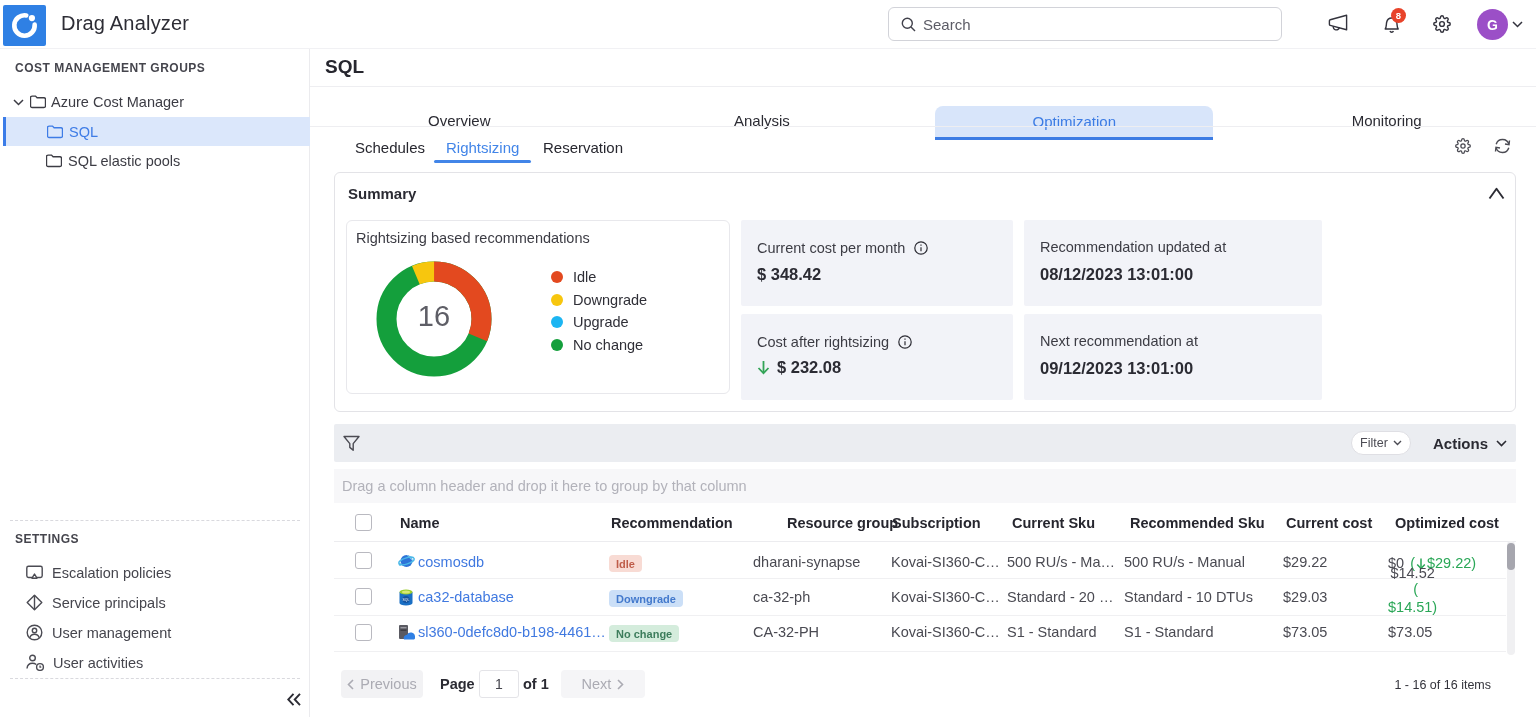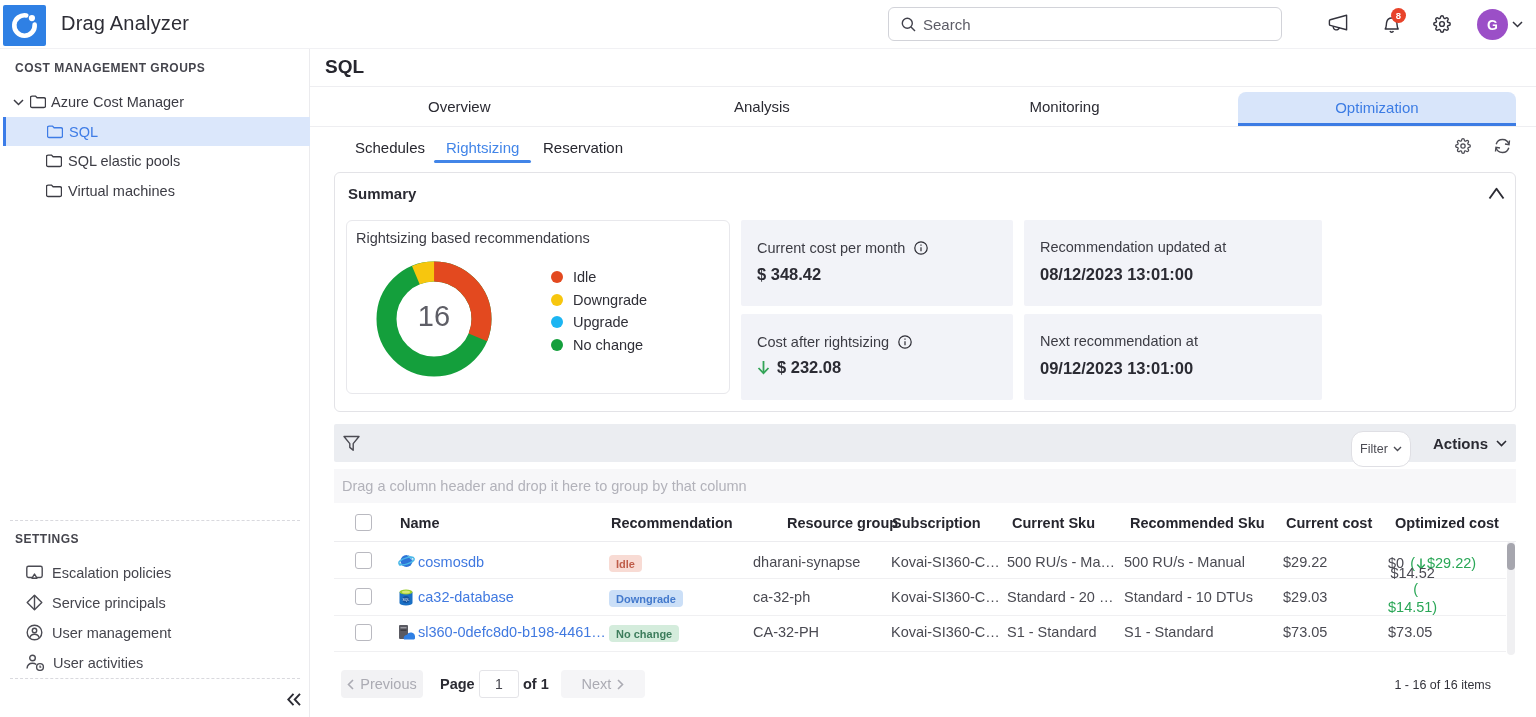--- a/index.html
+++ b/index.html
@@ -69,26 +69,20 @@
         <path d="M1 3.2 A1.6 1.6 0 0 1 2.6 1.6 L6 1.6 L7.6 3.2 L14.4 3.2 A1.6 1.6 0 0 1 16 4.8 L16 11.4 A1.6 1.6 0 0 1 14.4 13 L2.6 13 A1.6 1.6 0 0 1 1 11.4 Z" transform="translate(-0.5,-0.5)"></path>
       </svg>
     <span style="margin-left:6px;font-size:14.5px;color:#3e7ce6;">SQL</span>
   </div>
   <div class="abs flex" style="left:0;top:147px;width:309px;height:28px;">
     <svg style="margin-left:46px;" width="16" height="14" viewBox="0 0 16 14" fill="none" stroke="#3c3c44" stroke-width="1.4">
         <path d="M1 3.2 A1.6 1.6 0 0 1 2.6 1.6 L6 1.6 L7.6 3.2 L14.4 3.2 A1.6 1.6 0 0 1 16 4.8 L16 11.4 A1.6 1.6 0 0 1 14.4 13 L2.6 13 A1.6 1.6 0 0 1 1 11.4 Z" transform="translate(-0.5,-0.5)"></path>
       </svg>
     <span style="margin-left:6px;font-size:14.5px;color:#3c3c44;">SQL elastic pools</span>
   </div>
-  <div class="abs flex" style="left:0;top:177px;width:309px;height:28px;">
-    <svg style="margin-left:46px;" width="16" height="14" viewBox="0 0 16 14" fill="none" stroke="#3c3c44" stroke-width="1.4">
-        <path d="M1 3.2 A1.6 1.6 0 0 1 2.6 1.6 L6 1.6 L7.6 3.2 L14.4 3.2 A1.6 1.6 0 0 1 16 4.8 L16 11.4 A1.6 1.6 0 0 1 14.4 13 L2.6 13 A1.6 1.6 0 0 1 1 11.4 Z" transform="translate(-0.5,-0.5)"></path>
-      </svg>
-    <span style="margin-left:6px;font-size:14.5px;color:#3c3c44;">Virtual machines</span>
-  </div>
 
   <div class="abs" style="left:10px;top:520px;width:290px;border-top:1px dashed #d9d9de;"></div>
   <div class="abs" style="left:15px;top:532px;font-size:12px;font-weight:700;color:#45454d;letter-spacing:.5px;">SETTINGS</div>
 
   <div class="abs flex" style="left:26px;top:562px;height:21px;text-align:right;">
     <svg width="17" height="16" viewBox="0 0 17 16" fill="none" stroke="#4b4b53" stroke-width="1.4">
       <path d="M6.2 12.5 L2.5 12.5 A1.7 1.7 0 0 1 0.8 10.8 L0.8 3 A1.7 1.7 0 0 1 2.5 1.3 L14.5 1.3 A1.7 1.7 0 0 1 16.2 3 L16.2 10.8 A1.7 1.7 0 0 1 14.5 12.5 L10.8 12.5"></path>
       <path d="M8.5 9 L11 13.2 L6 13.2 Z" stroke-linejoin="round"></path>
     </svg>
     <span style="margin-left:9px;font-size:14.5px;color:#45454d;">Escalation policies</span>
@@ -120,25 +114,25 @@
 
   <div class="abs" style="left:10px;top:678px;width:290px;border-top:1px dashed #d9d9de;"></div>
   <svg class="abs" style="left:287px;top:693px;" width="14" height="13" viewBox="0 0 14 13" fill="none" stroke="#2c2c34" stroke-width="1.9">
       <polyline points="6.5,0.8 1.2,6.5 6.5,12.2"></polyline>
       <polyline points="13,0.8 7.7,6.5 13,12.2"></polyline>
     </svg>
 
   <div class="abs" style="left:325px;top:56px;font-size:19px;font-weight:600;color:#26262e;">SQL</div>
   <div class="abs" style="left:310px;top:86px;width:1226px;border-top:1px solid #eeeef1;"></div>
 
-  <div class="abs flex" style="left:330px;top:87px;width:1186px;height:39px;gap:44px;">
+  <div class="abs flex" style="left:330px;top:101px;width:1186px;height:39px;gap:44px;">
     <div class="flex" style="width:290px;height:39px;justify-content:center;font-size:15px;color:#2b2b33;font-weight:500;">Overview</div>
     <div class="flex" style="width:290px;height:39px;justify-content:center;font-size:15px;color:#2b2b33;font-weight:500;">Analysis</div>
+    <div class="flex" style="width:312px;height:34px;align-self:flex-end;justify-content:center;font-size:15px;color:#3c7ce4;font-weight:500;background:#d8e5fa;border-radius:8px 8px 0 0;border-bottom:3px solid #3c7ce4;">Optimization</div>
     <div class="flex" style="width:290px;height:39px;justify-content:center;font-size:15px;color:#2b2b33;font-weight:500;">Monitoring</div>
-    <div class="flex" style="width:312px;height:34px;align-self:flex-end;justify-content:center;font-size:15px;color:#3c7ce4;font-weight:500;background:#d8e5fa;border-radius:8px 8px 0 0;border-bottom:3px solid #3c7ce4;">Optimization</div>
   </div>
   <div class="abs" style="left:310px;top:126px;width:1226px;border-top:1px solid #eeeef1;"></div>
 
   <div class="abs" style="left:355px;top:139px;font-size:15px;color:#27272f;font-weight:500;">Schedules</div>
   <div class="abs" style="left:446px;top:139px;font-size:15px;color:#4285e8;font-weight:500;">Rightsizing</div>
   <div class="abs" style="left:434px;top:160px;width:97px;height:3px;background:#4285e8;border-radius:2px;"></div>
   <div class="abs" style="left:543px;top:139px;font-size:15px;color:#27272f;font-weight:500;">Reservation</div>
   <svg class="abs" style="left:1455px;top:138px;" width="16" height="16" viewBox="0 0 24 24" fill="none" stroke="#4b4b53" stroke-width="1.9">
     <circle cx="12" cy="12" r="3.2"></circle>
     <path d="M19.4 15a1.65 1.65 0 0 0 .33 1.82l.06.06a2 2 0 1 1-2.83 2.83l-.06-.06a1.65 1.65 0 0 0-1.82-.33 1.65 1.65 0 0 0-1 1.51V21a2 2 0 1 1-4 0v-.09A1.65 1.65 0 0 0 9 19.4a1.65 1.65 0 0 0-1.82.33l-.06.06a2 2 0 1 1-2.83-2.83l.06-.06a1.65 1.65 0 0 0 .33-1.82 1.65 1.65 0 0 0-1.51-1H3a2 2 0 1 1 0-4h.09A1.65 1.65 0 0 0 4.6 9a1.65 1.65 0 0 0-.33-1.82l-.06-.06a2 2 0 1 1 2.83-2.83l.06.06a1.65 1.65 0 0 0 1.82.33H9a1.65 1.65 0 0 0 1-1.51V3a2 2 0 1 1 4 0v.09a1.65 1.65 0 0 0 1 1.51 1.65 1.65 0 0 0 1.82-.33l.06-.06a2 2 0 1 1 2.83 2.83l-.06.06a1.65 1.65 0 0 0-.33 1.82V9a1.65 1.65 0 0 0 1.51 1H21a2 2 0 1 1 0 4h-.09a1.65 1.65 0 0 0-1.51 1z"></path>
@@ -220,21 +214,21 @@
   </div>
 
   <div class="abs" style="left:1024px;top:314px;width:298px;height:86px;background:#f2f3f8;border-radius:2px;"></div>
   <div class="abs" style="left:1040px;top:333px;font-size:14.5px;color:#3c3c44;">Next recommendation at</div>
   <div class="abs" style="left:1040px;top:359px;font-size:16.5px;font-weight:700;color:#2b2b33;">09/12/2023 13:01:00</div>
 
   <div class="abs" style="left:334px;top:424px;width:1182px;height:38px;background:#ebedf1;border-radius:2px;"></div>
   <svg class="abs" style="left:343px;top:435px;" width="17" height="17" viewBox="0 0 17 17" fill="none" stroke="#4b4b53" stroke-width="1.4">
     <path d="M1 1.5 L16 1.5 L10.2 8.6 L10.2 15.3 L6.8 12.4 L6.8 8.6 Z" stroke-linejoin="round"></path>
   </svg>
-  <div class="abs flex" style="left:1351px;top:431px;width:60px;height:36px;background:#fff;border:1px solid #dfdfe4;border-radius:12px;justify-content:center;">
+  <div class="abs flex" style="left:1351px;top:431px;width:60px;height:24px;background:#fff;border:1px solid #dfdfe4;border-radius:12px;justify-content:center;">
     <span style="font-size:12.5px;color:#4b4b53;">Filter</span>
     <svg style="margin-left:5px;" width="9" height="6" viewBox="0 0 9 6" fill="none" stroke="#4b4b53" stroke-width="1.4">
         <polyline points="1,1 4.5,4.5 8,1"></polyline>
       </svg>
   </div>
   <div class="abs flex" style="left:1433px;top:434px;height:18px;">
     <span style="font-size:15px;font-weight:600;color:#2b2b33;">Actions</span>
     <svg style="margin-left:8px;" width="11" height="7" viewBox="0 0 11 7" fill="none" stroke="#2b2b33" stroke-width="1.6">
         <polyline points="1,1 5.5,5.5 10,1"></polyline>
       </svg>

